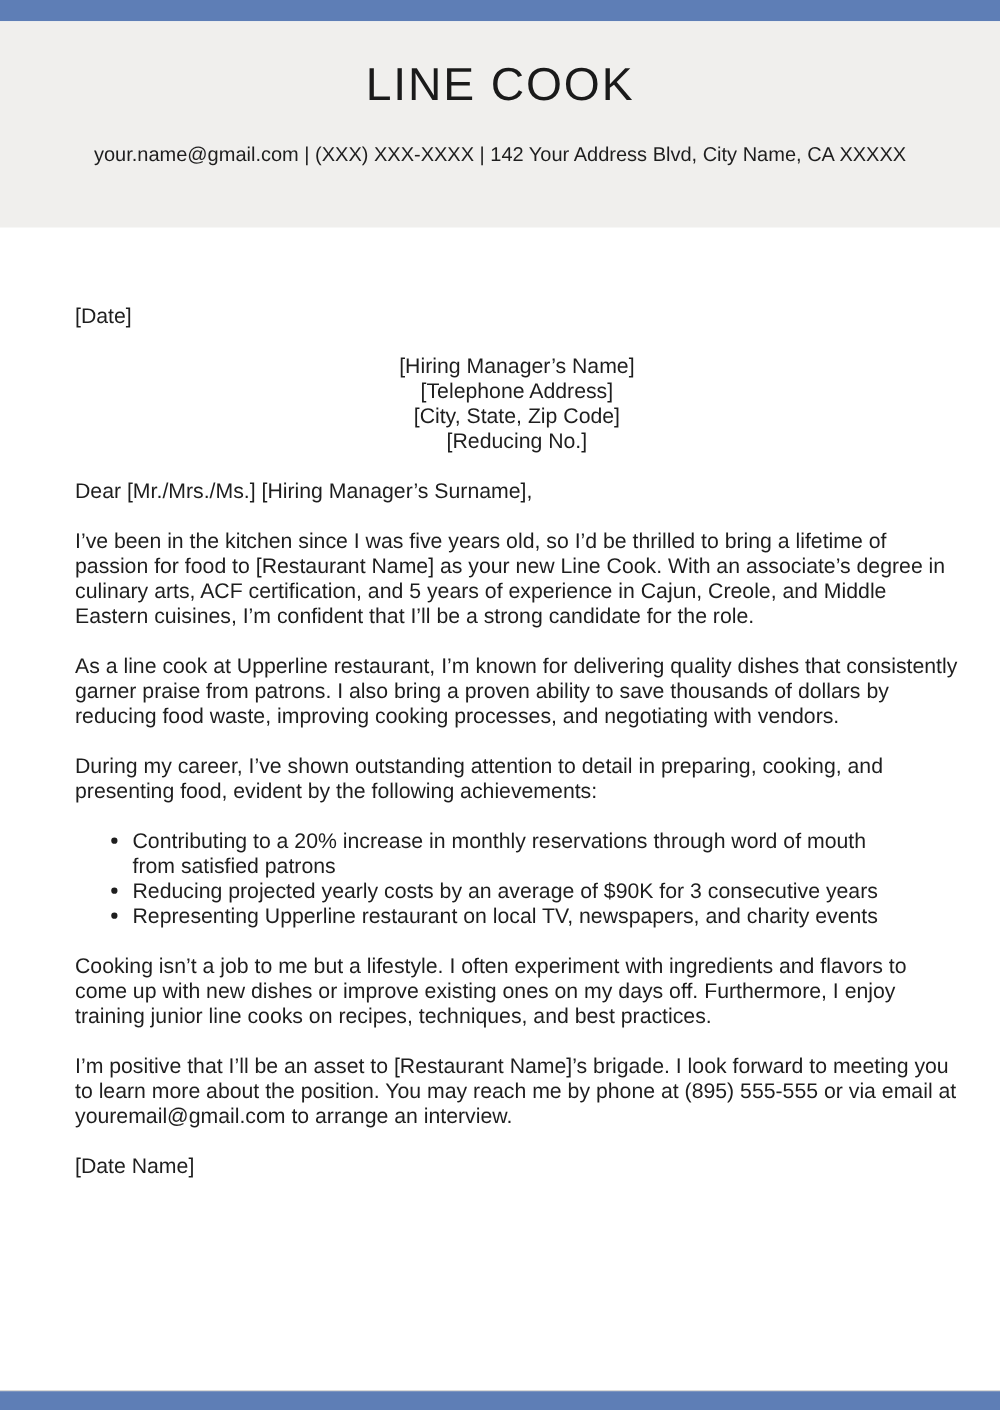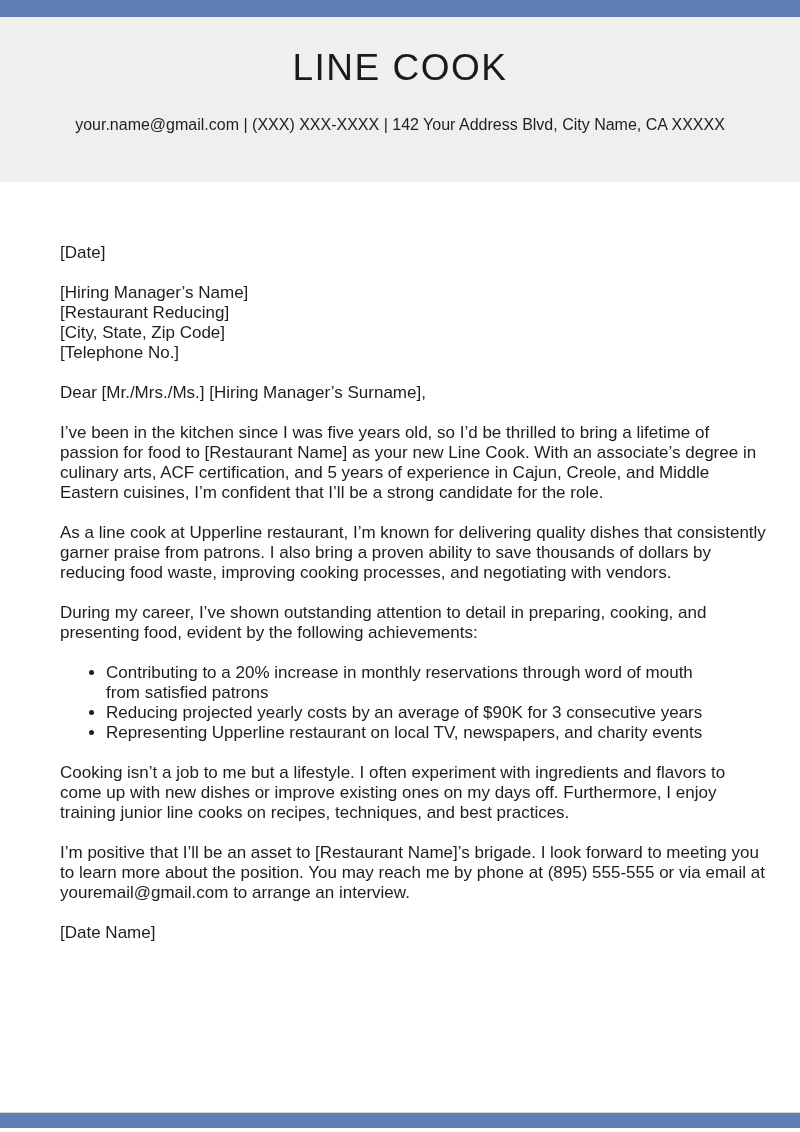--- a/index.html
+++ b/index.html
@@ -44,21 +44,21 @@
   }
   .letter-body {
     position: absolute;
     top: 182px; left: 0; right: 0; bottom: 0;
     padding: 33px 33px 0 60px;
     font-size: 17px;
     line-height: 20px;
     margin-top: 28px;
   }
   .letter-body p { margin: 0 0 20px 0; }
-  .addr p { margin: 0; }
+  .addr p { margin: 0; text-align: center; }
   .addr { margin: 0 0 20px 0; }
   ul.achievements {
     margin: 0 0 20px 0;
     padding: 0 0 0 46px;
   }
   ul.achievements li {
     margin: 0;
     padding: 0;
     max-width: 600px;
   }
@@ -81,23 +81,23 @@
     <h1>LINE COOK</h1>
     <div class="contact">your.name@gmail.com | (XXX) XXX-XXXX | 142 Your Address Blvd, City Name, CA XXXXX</div>
   </header>
 
   <main class="letter-body">
 
     <p>[Date]</p>
 
     <div class="addr">
       <p>[Hiring Manager’s Name]</p>
-      <p>[Restaurant Reducing]</p>
+      <p>[Telephone Address]</p>
       <p>[City, State, Zip Code]</p>
-      <p>[Telephone No.]</p>
+      <p>[Reducing No.]</p>
     </div>
 
     <p>Dear [Mr./Mrs./Ms.] [Hiring Manager’s Surname],</p>
 
     <p>I’ve been in the kitchen since I was five years old, so I’d be thrilled to bring a lifetime of passion for food to [Restaurant Name] as your new Line Cook. With an associate’s degree in culinary arts, ACF certification, and 5 years of experience in Cajun, Creole, and Middle Eastern cuisines, I’m confident that I’ll be a strong candidate for the role.</p>
     <p>As a line cook at Upperline restaurant, I’m known for delivering quality dishes that consistently garner praise from patrons. I also bring a proven ability to save thousands of dollars by reducing food waste, improving cooking processes, and negotiating with vendors.</p>
     <p>During my career, I’ve shown outstanding attention to detail in preparing, cooking, and presenting food, evident by the following achievements:</p>
 
     <ul class="achievements">
       <li>Contributing to a 20% increase in monthly reservations through word of mouth from satisfied patrons</li>

